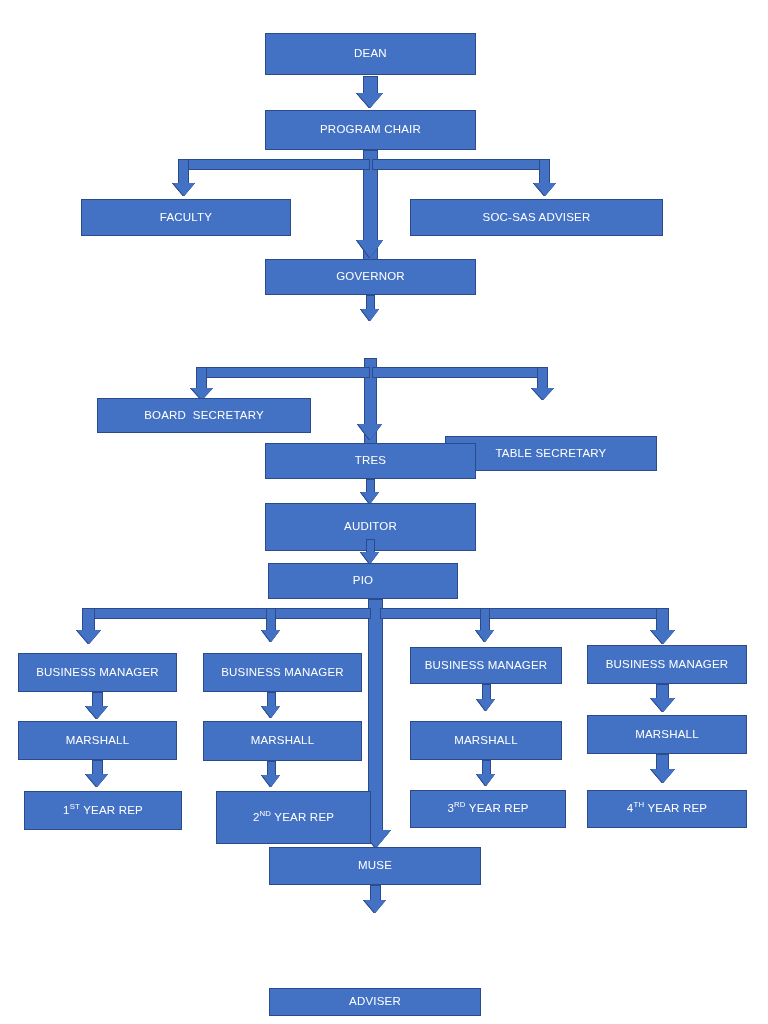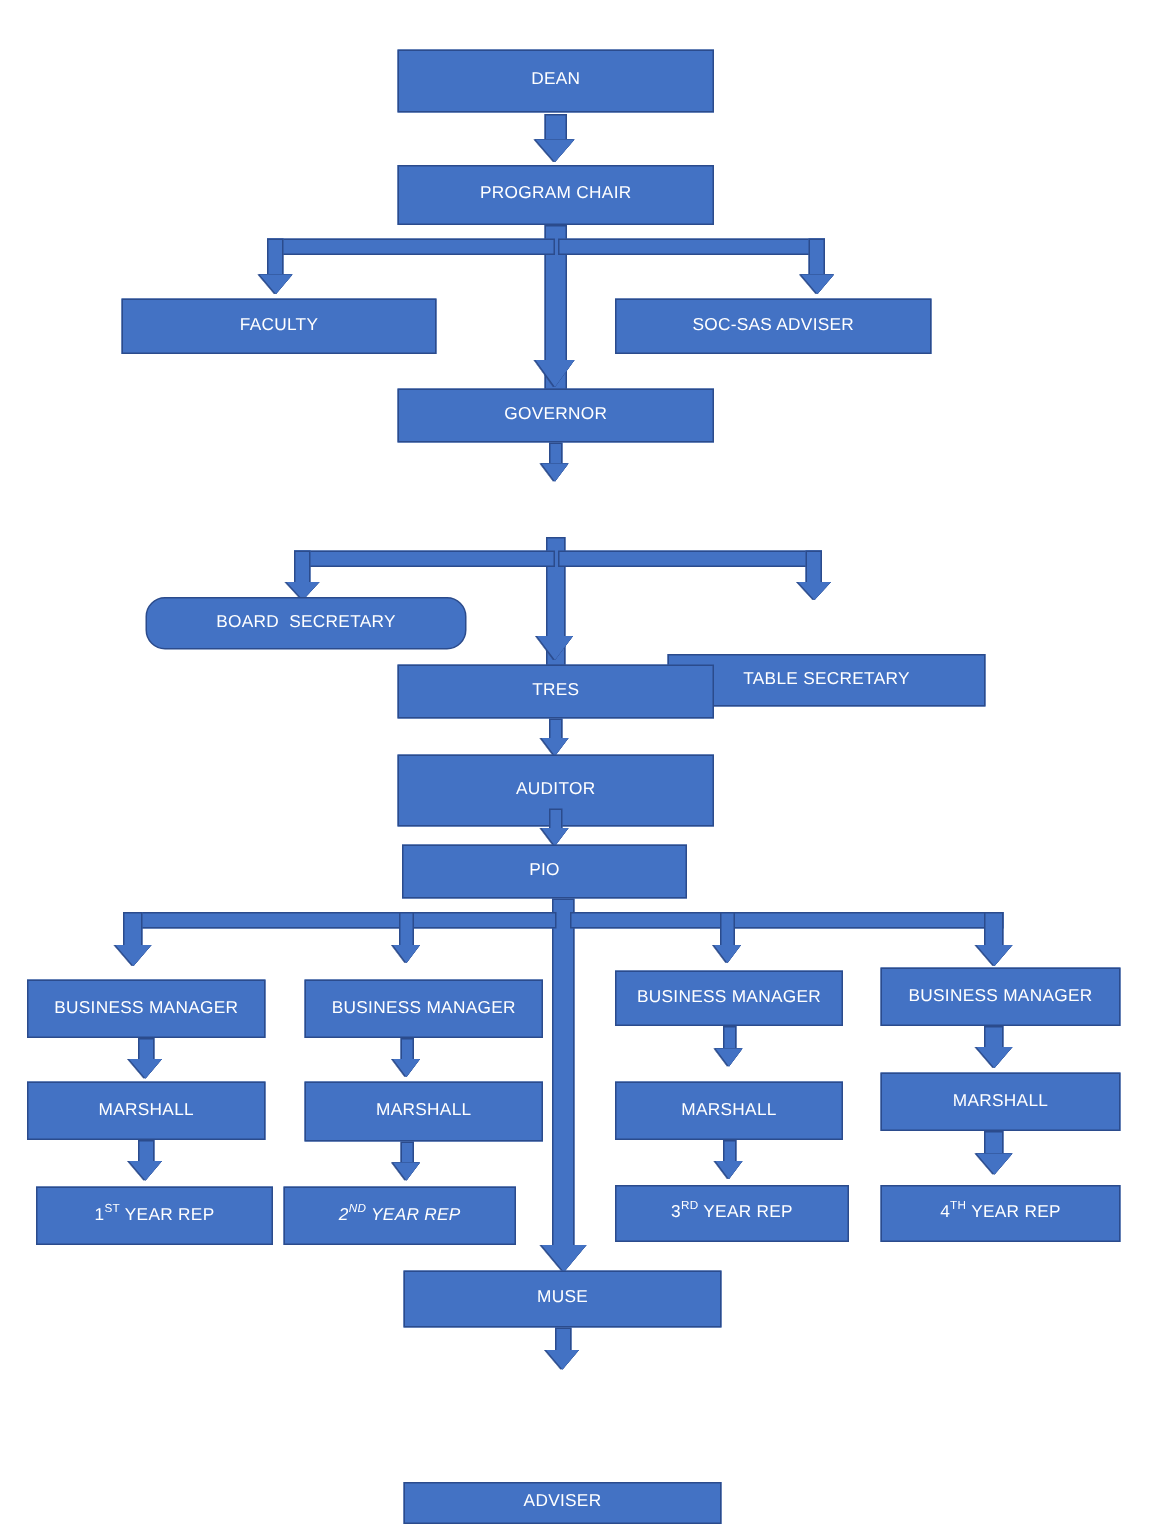--- a/index.html
+++ b/index.html
@@ -88,42 +88,42 @@
   <div class="conn shaft-h" style="left:372px; top:159px; width:178px; height:11px;"></div>
   <div class="conn shaft-v" style="left:178px; top:159px; width:11px; height:25px;"></div>
   <div class="head" style="left:173px; top:183px; border-left-width:11px; border-right-width:11px; border-top-width:13px;"></div>
   <div class="conn shaft-v" style="left:539px; top:159px; width:11px; height:25px;"></div>
   <div class="head" style="left:534px; top:183px; border-left-width:11px; border-right-width:11px; border-top-width:13px;"></div>
   <div class="head" style="left:357px; top:240px; border-left-width:13px; border-right-width:13px; border-top-width:18px;"></div>
 
   <div class="node" style="left:81px; top:199px; width:210px; height:37px;">
     <span class="lbl">FACULTY</span>
   </div>
-  <div class="node" style="left:410px; top:199px; width:211px; height:37px;">
+  <div class="node" style="left:410px; top:199px; width:253px; height:37px;">
     <span class="lbl">SOC-SAS ADVISER</span>
   </div>
 
   <div class="node" style="left:265px; top:259px; width:211px; height:36px;">
     <span class="lbl">GOVERNOR</span>
   </div>
 
   <div class="conn shaft-v" style="left:366px; top:295px; width:9px; height:15px;"></div>
   <div class="head" style="left:361px; top:309px; border-left-width:9px; border-right-width:9px; border-top-width:12px;"></div>
 
 
   <div class="conn shaft-v" style="left:364px; top:358px; width:13px; height:86px;"></div>
   <div class="conn shaft-h" style="left:196px; top:367px; width:174px; height:11px;"></div>
   <div class="conn shaft-h" style="left:372px; top:367px; width:176px; height:11px;"></div>
   <div class="conn shaft-v" style="left:196px; top:367px; width:11px; height:22px;"></div>
   <div class="head" style="left:191px; top:388px; border-left-width:11px; border-right-width:11px; border-top-width:12px;"></div>
   <div class="conn shaft-v" style="left:537px; top:367px; width:11px; height:22px;"></div>
   <div class="head" style="left:532px; top:388px; border-left-width:11px; border-right-width:11px; border-top-width:12px;"></div>
   <div class="head" style="left:358px; top:424px; border-left-width:12px; border-right-width:12px; border-top-width:16px;"></div>
 
-  <div class="node" style="left:97px; top:398px; width:214px; height:35px;border-radius:13px;">
+  <div class="node" style="left:97px; top:398px; width:214px; height:35px;">
     <span class="lbl">BOARD  SECRETARY</span>
   </div>
   <div class="node" style="left:445px; top:398px; width:212px; height:35px;margin-top:38px;">
     <span class="lbl">TABLE SECRETARY</span>
   </div>
 
   <div class="node" style="left:265px; top:443px; width:211px; height:36px;">
     <span class="lbl">TRES</span>
   </div>
 
@@ -180,21 +180,21 @@
   </div>
   <div class="conn shaft-v" style="left:267px; top:692px; width:9px; height:15px;"></div>
   <div class="head" style="left:262px; top:706px; border-left-width:9px; border-right-width:9px; border-top-width:12px;"></div>
 
   <div class="node" style="left:203px; top:721px; width:159px; height:40px;">
     <span class="lbl">MARSHALL</span>
   </div>
   <div class="conn shaft-v" style="left:267px; top:761px; width:9px; height:15px;"></div>
   <div class="head" style="left:262px; top:775px; border-left-width:9px; border-right-width:9px; border-top-width:12px;"></div>
 
-  <div class="node" style="left:189px; top:791px; width:155px; height:39px;font-style:italic;">
+  <div class="node" style="left:216px; top:791px; width:155px; height:53px;">
     <span class="lbl"><span>2</span><sup>ND</sup><span> YEAR REP</span></span>
   </div>
 
   <div class="node" style="left:410px; top:647px; width:152px; height:37px;">
     <span class="lbl">BUSINESS MANAGER</span>
   </div>
   <div class="conn shaft-v" style="left:482px; top:684px; width:9px; height:16px;"></div>
   <div class="head" style="left:477px; top:699px; border-left-width:9px; border-right-width:9px; border-top-width:12px;"></div>
 
   <div class="node" style="left:410px; top:721px; width:152px; height:39px;">

